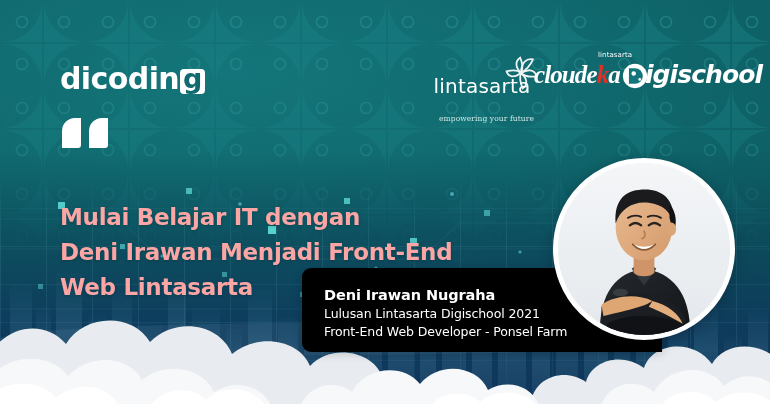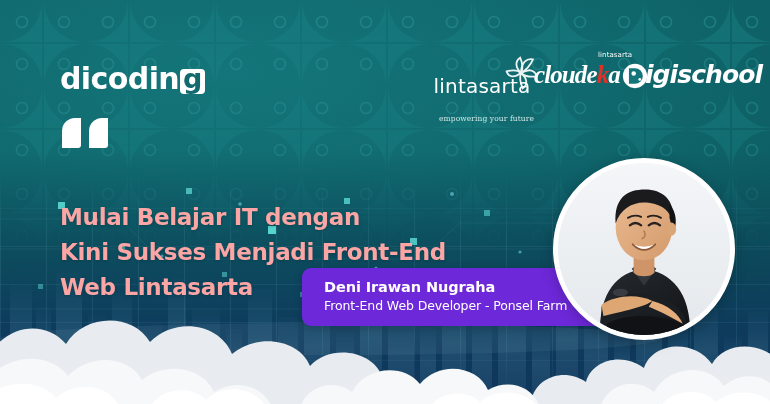--- a/index.html
+++ b/index.html
@@ -139,22 +139,22 @@
     font-size: 23px; font-weight: 700;
     line-height: 35px; letter-spacing: -.3px;
     text-shadow: 0 1px 3px rgba(0,40,50,.35);
     margin-top: 48px;
   }
   .headline .hl-line { display: block; white-space: nowrap; }
 
   
   .name-card {
     position: absolute; left: 302px; top: 268px;
-    width: 360px; padding: 9px 16px 11px 22px;
-    background: #6d28d9;
+    width: 360px; padding: 17px 16px 11px 22px;
+    background: #000000;
     border-top-left-radius: 9px;
     border-bottom-left-radius: 9px;
     color: #ffffff;
     box-shadow: 0 2px 10px rgba(0,0,0,.18);
   }
   .name-card .nc-name {
     font-family: "DejaVu Sans", sans-serif;
     font-size: 14.5px; font-weight: 700; line-height: 20px;
     letter-spacing: -.1px;
   }
@@ -340,26 +340,27 @@
     <span class="digi-word">igischool</span>
   </div>
 
   <div class="quote-mark">
     <span></span>
       <span></span>
   </div>
 
   <div class="headline">
     <span class="hl-line">Mulai Belajar IT dengan</span>
-    <span class="hl-line">Kini Sukses Menjadi Front-End</span>
+    <span class="hl-line">Deni Irawan Menjadi Front-End</span>
     <span class="hl-line">Web Lintasarta</span>
   </div>
 
   <div class="name-card">
     <div class="nc-name">Deni Irawan Nugraha</div>
+    <div class="nc-line">Lulusan Lintasarta Digischool 2021</div>
     <div class="nc-line">Front-End Web Developer - Ponsel Farm</div>
   </div>
 
   <div class="portrait">
     <svg viewBox="0 0 182 182">
       <defs>
         <linearGradient id="bgP" x1="0" y1="0" x2="0" y2="1">
           <stop offset="0%" stop-color="#f4f6f8"></stop>
             <stop offset="100%" stop-color="#e4e8ec"></stop>
         </linearGradient>

